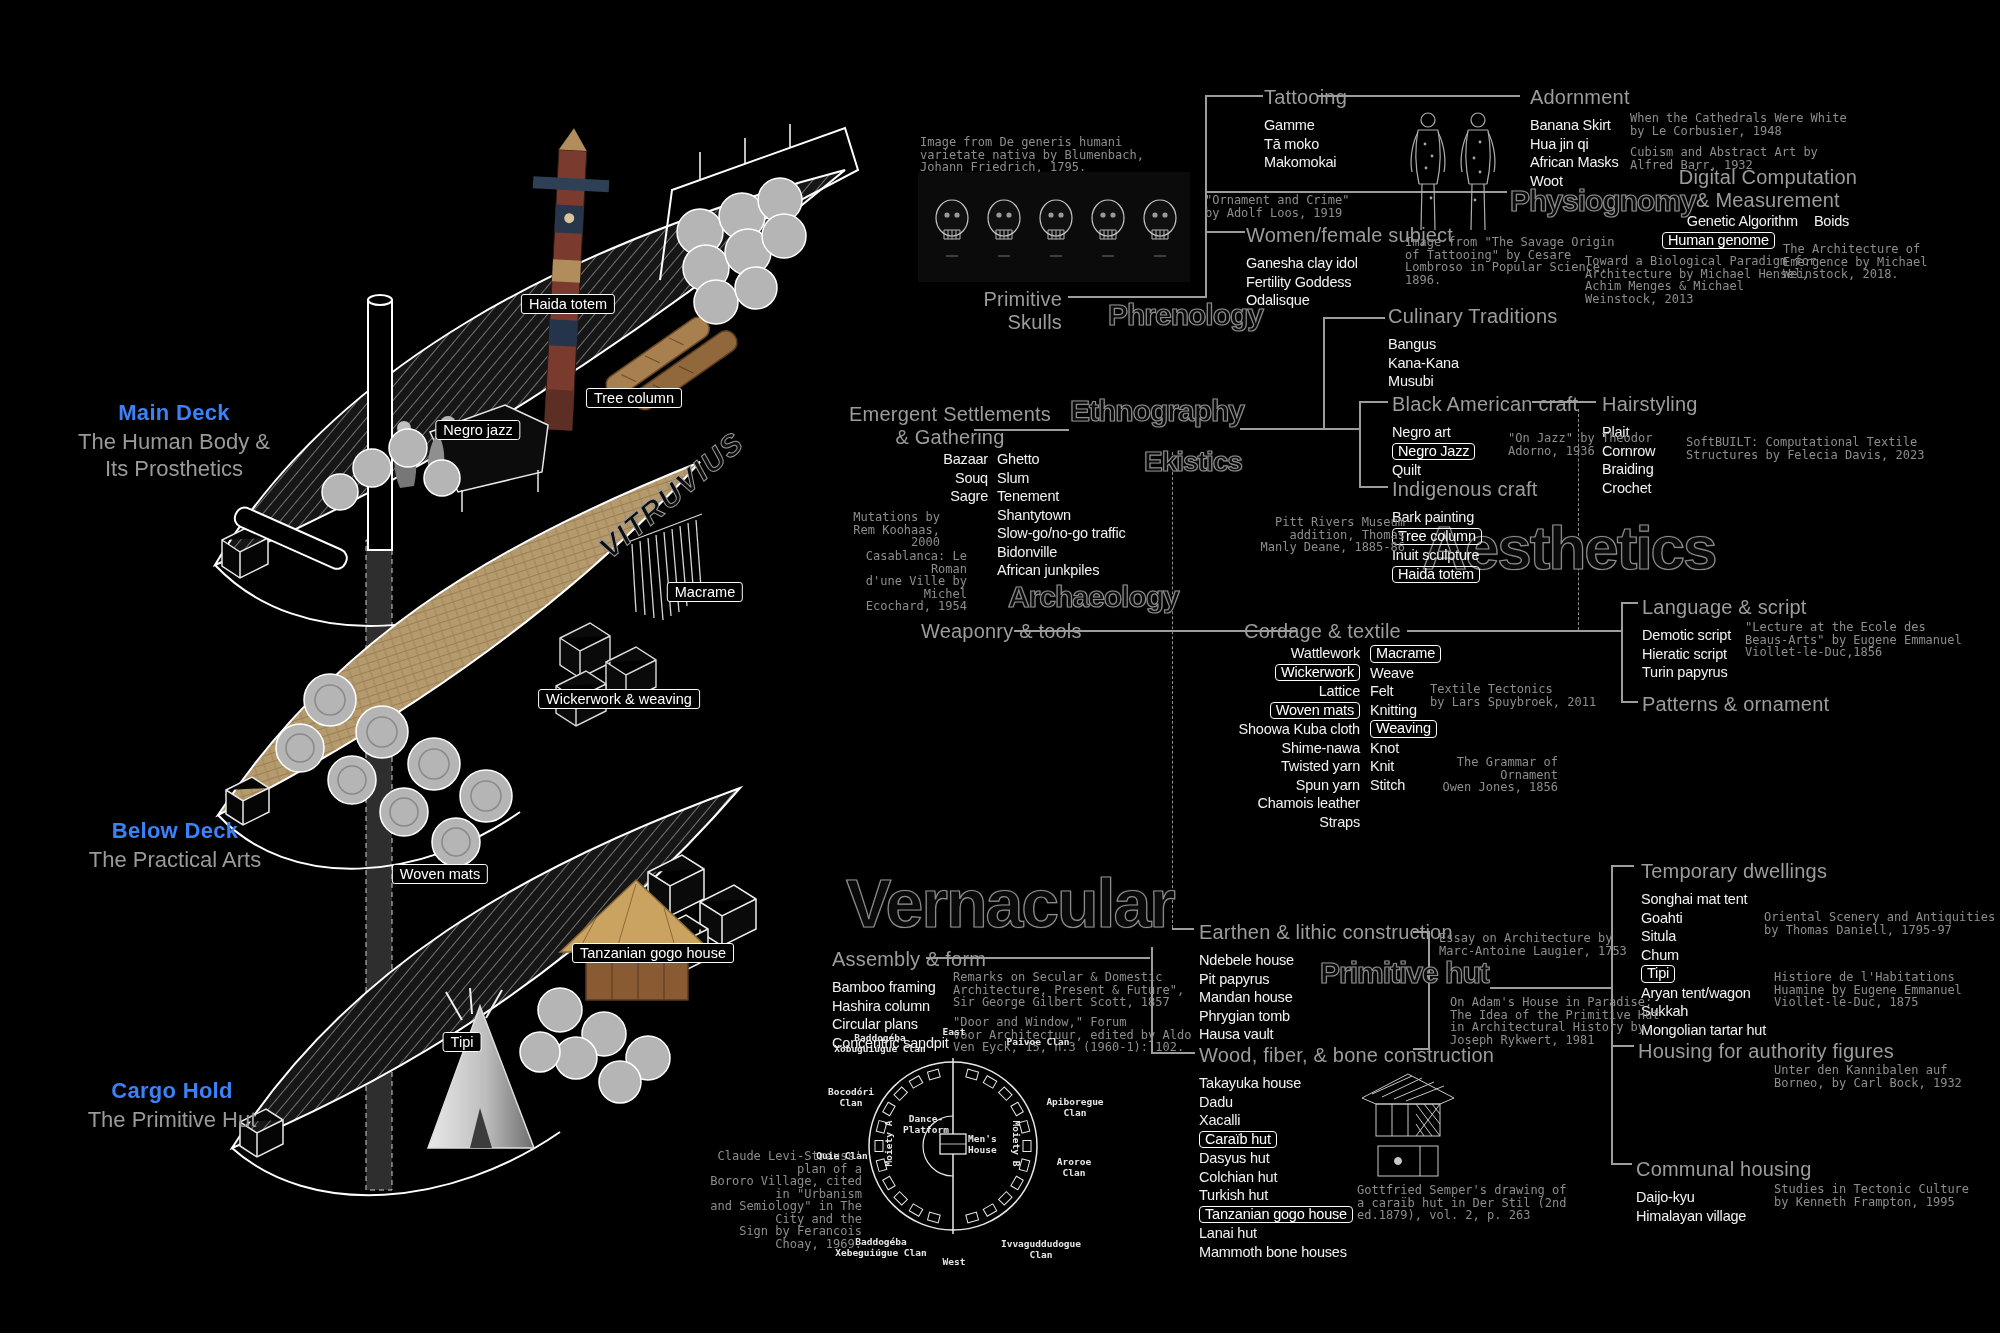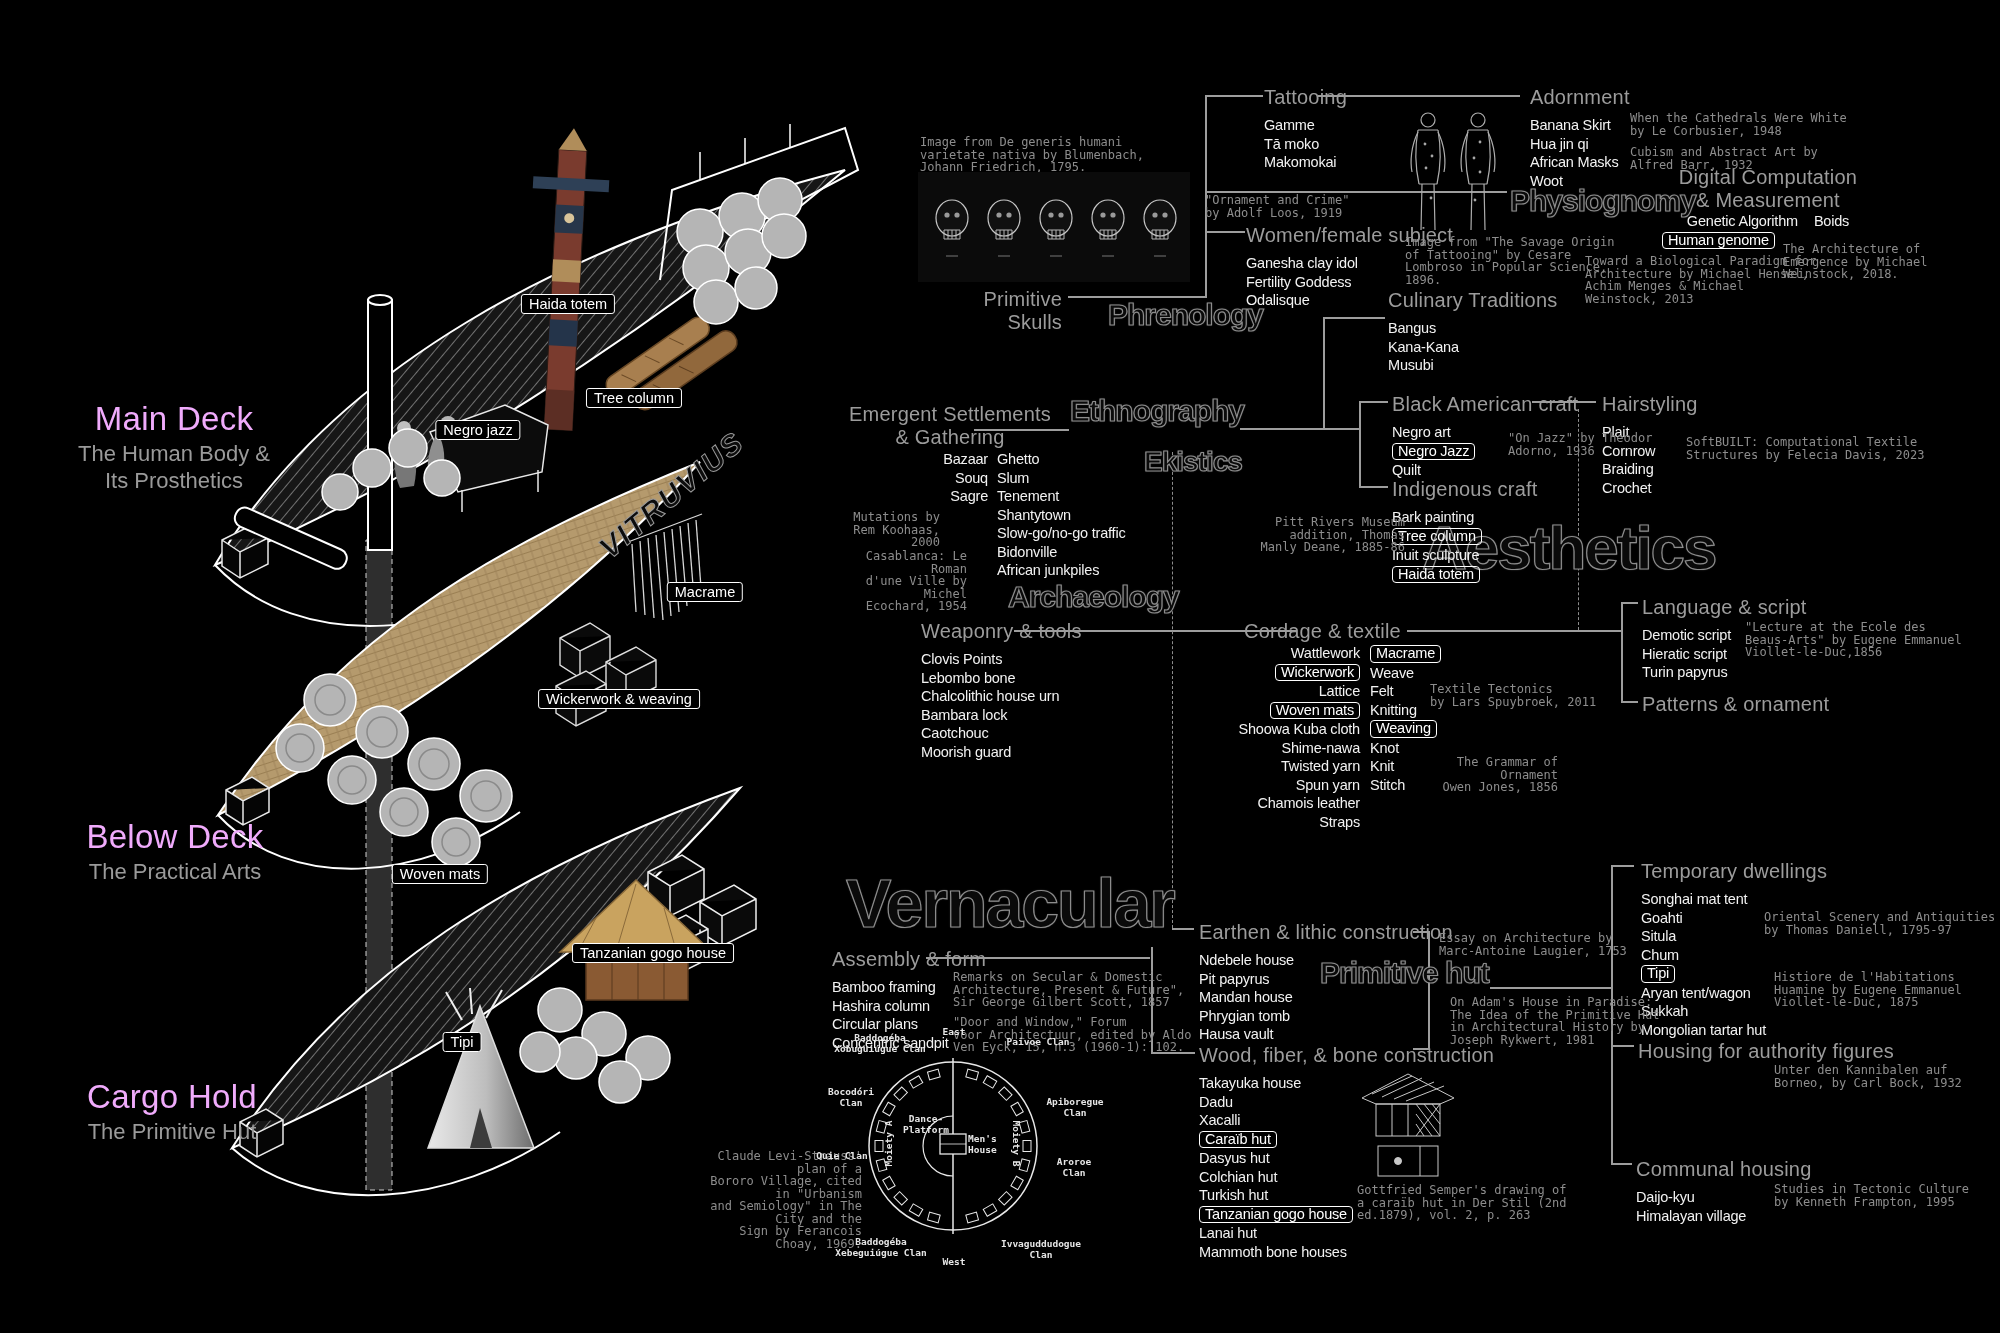--- a/index.html
+++ b/index.html
@@ -22,21 +22,21 @@
       text-shadow:0 0 1.5px rgba(150,150,150,.85);letter-spacing:-1px;white-space:nowrap;}
   
   .hline,.vline{position:absolute;background:#9d9d9d;}
   .hline{height:1.5px;}.vline{width:1.5px;}
   .vdash{position:absolute;width:0;border-left:1.5px dashed #8d8d8d;}
   
   .tag{position:absolute;transform:translate(-50%,-50%);background:#000;border:1.5px solid #fff;
        border-radius:3px;color:#fff;font-size:14.5px;padding:1px 7px;white-space:nowrap;z-index:5;}
   
   .deck{position:absolute;text-align:center;width:300px;}
-  .deck .dt{font-size:33px;font-weight:400;color:#f0abfc;letter-spacing:.3px;}
+  .deck .dt{font-size:22px;font-weight:700;color:#3b82f6;letter-spacing:.3px;}
   .deck .ds{font-size:22px;color:#9a9a9a;line-height:27px;white-space:pre-line;margin-top:2px;}
   
   .bor{font-family:"DejaVu Sans Mono","Liberation Mono",monospace;font-size:9.5px;line-height:11px;
        color:#e6e6e6;position:absolute;text-align:center;white-space:pre-line;font-weight:700;}
 </style>
 </head>
 <body>
 
 <svg class="abs" style="left:0;top:0" width="880" height="1333" viewBox="0 0 880 1333">
   <defs>
@@ -332,21 +332,21 @@
   <div class="bt" style="margin-bottom:0">Digital Computation
 &amp; Measurement</div>
   <div class="bl" style="white-space:nowrap">
     <span style="margin-right:16px">Genetic Algorithm</span><span>Boids</span>
   </div>
   <div class="bl" style="text-align:left;padding-left:14px">
       <div class="mi"><span class="boxed">Human genome</span></div>
     </div>
 </div>
 
-<div class="abs" style="left:1388px;top:289px">
+<div class="abs" style="left:1388px;top:305px">
   <div class="bt">Culinary Traditions</div>
   <div class="bl">
       <div class="mi">Bangus</div>
       <div class="mi">Kana-Kana</div>
       <div class="mi">Musubi</div>
     </div>
 </div>
 
 <div class="abs" style="left:1392px;top:393px">
   <div class="bt">Black American craft</div>
@@ -389,28 +389,20 @@
     <div class="mi">Slum</div>
     <div class="mi">Tenement</div>
     <div class="mi">Shantytown</div>
     <div class="mi">Slow-go/no-go traffic</div>
     <div class="mi">Bidonville</div>
     <div class="mi">African junkpiles</div>
   </div>
 
 <div class="abs" style="left:921px;top:620px">
   <div class="bt">Weaponry &amp; tools</div>
-  <div class="bl">
-      <div class="mi">Clovis Points</div>
-      <div class="mi">Lebombo bone</div>
-      <div class="mi">Chalcolithic house urn</div>
-      <div class="mi">Bambara lock</div>
-      <div class="mi">Caotchouc</div>
-      <div class="mi">Moorish guard</div>
-    </div>
 </div>
 
 <div class="abs bt ctr" style="left:1240px;top:620px;width:165px">Cordage &amp; textile</div>
 <div class="abs bl ra" style="left:1180px;top:644px;width:180px">
     <div class="mi">Wattlework</div>
     <div class="mi"><span class="boxed">Wickerwork</span></div>
     <div class="mi">Lattice</div>
     <div class="mi"><span class="boxed">Woven mats</span></div>
     <div class="mi">Shoowa Kuba cloth</div>
     <div class="mi">Shime-nawa</div>

